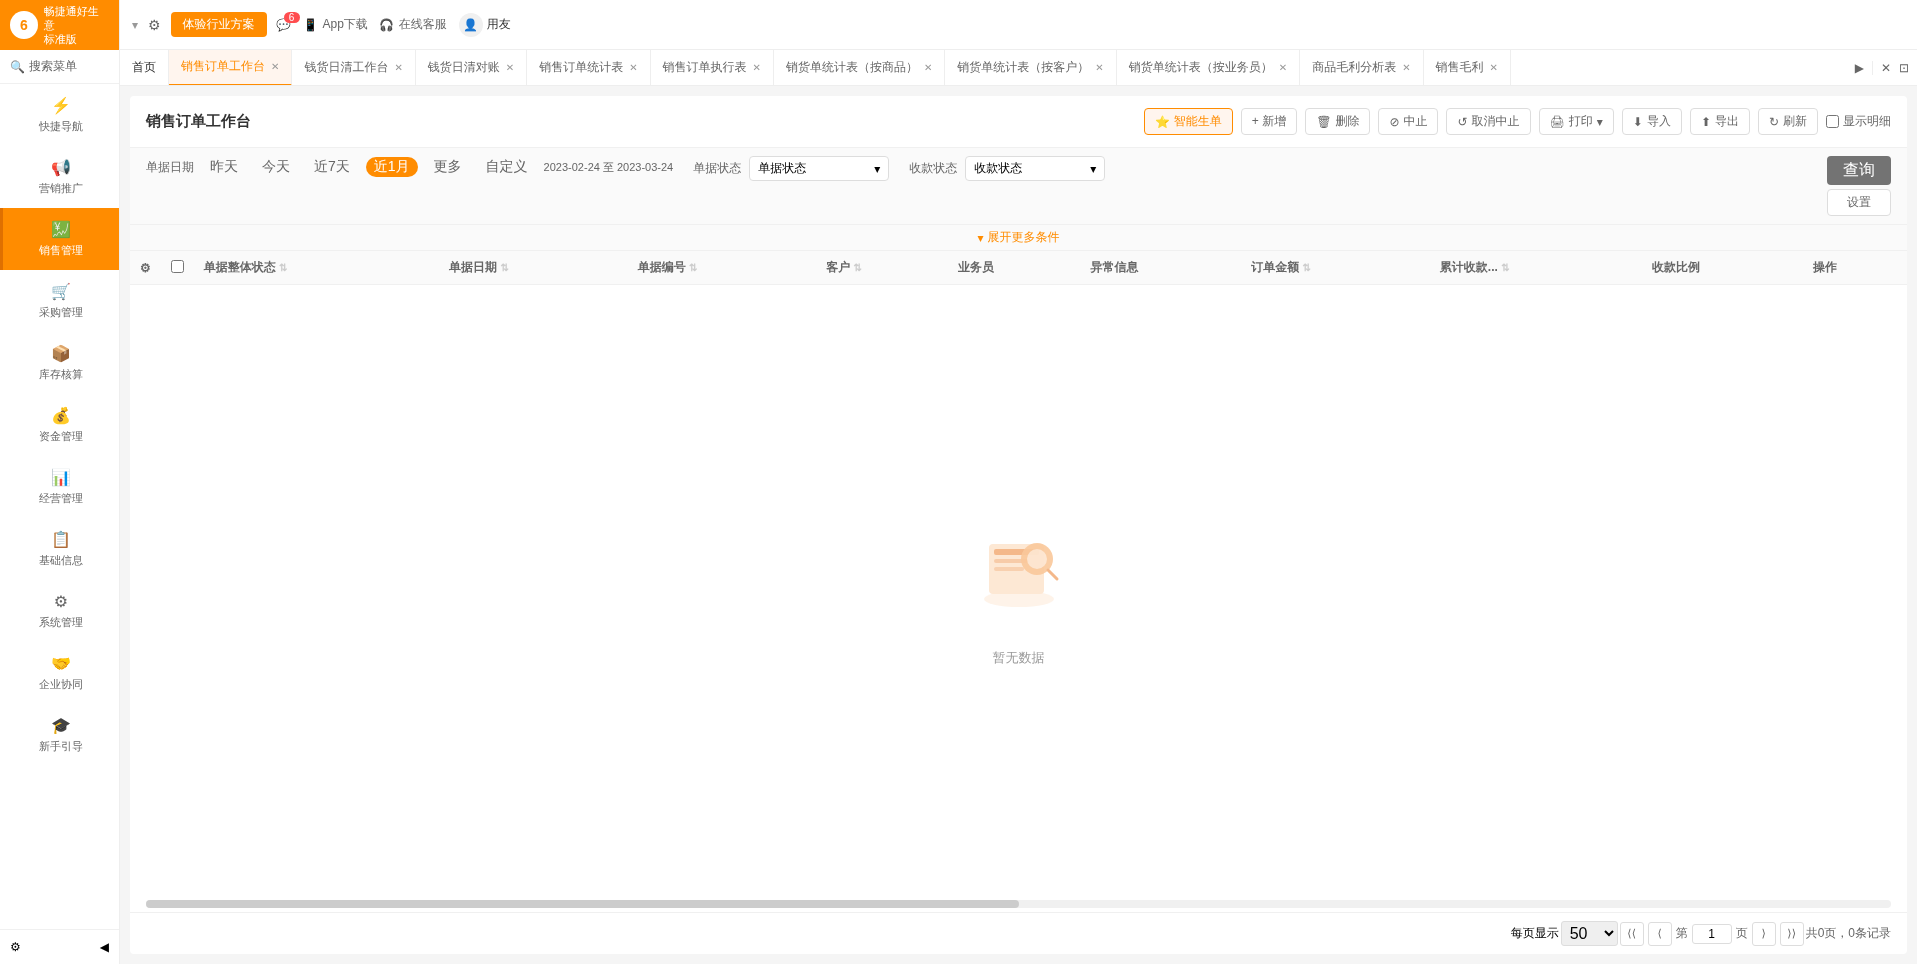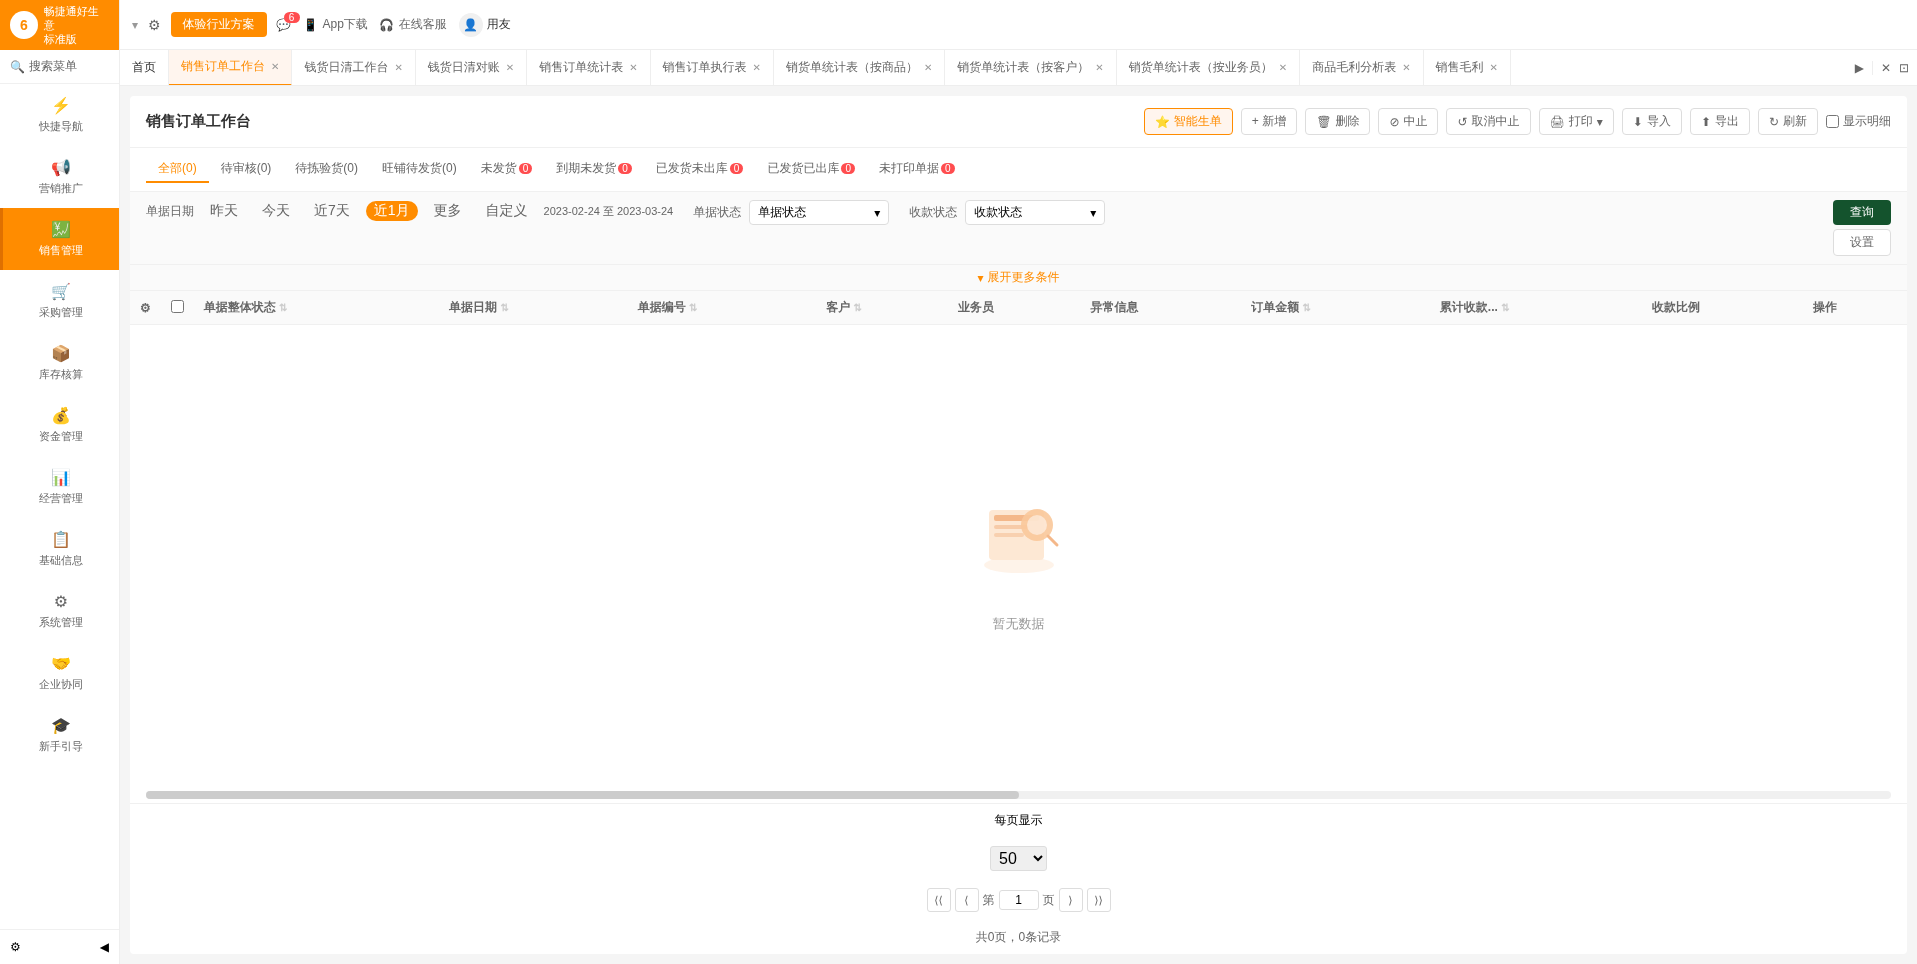--- a/index.html
+++ b/index.html
@@ -55,21 +55,21 @@
 
     
     .filter-bar { padding: 8px 16px; display: flex; align-items: flex-start; gap: 20px; background: #fafafa; border-bottom: 1px solid #f0f0f0; flex-wrap: wrap; }
     .filter-group { display: flex; align-items: center; gap: 8px; flex-wrap: wrap; }
     .filter-label { color: #666; white-space: nowrap; }
     .filter-quick-btn { padding: 2px 8px; border-radius: 3px; cursor: pointer; color: #666; font-size: 14px; }
     .filter-quick-btn.active-month { background: #ff8c00; color: #fff; border-radius: 10px; padding: 1px 8px; }
     .filter-date-range { color: #666; font-size: 11px; }
     .filter-select { border: 1px solid #ddd; border-radius: 4px; padding: 3px 8px; font-size: 12px; background: #fff; min-width: 120px; display: flex; align-items: center; justify-content: space-between; cursor: pointer; }
     .filter-actions { margin-left: auto; display: flex; flex-direction: column; gap: 4px; }
-    .btn-query { background: #14532d; color: #fff; border: none; padding: 4px 16px; border-radius: 4px; cursor: pointer; font-size: 12px; }
+    .btn-query { background: #737373; color: #fff; border: none; padding: 4px 16px; border-radius: 4px; cursor: pointer; font-size: 16px; }
     .btn-setting { background: #fff; color: #666; border: 1px solid #ddd; padding: 4px 16px; border-radius: 4px; cursor: pointer; font-size: 12px; }
     .expand-more { color: #ff8c00; cursor: pointer; font-size: 12px; display: flex; align-items: center; gap: 4px; }
 
     
     .table-header-bar { padding: 8px 16px; display: flex; align-items: center; justify-content: space-between; }
     .table-action-buttons { display: flex; gap: 8px; }
     .tbl-btn { padding: 3px 10px; border-radius: 3px; border: 1px solid #ddd; background: #fff; cursor: pointer; font-size: 12px; color: #666; }
     .tbl-btn.audit { color: #ff8c00; border-color: #ff8c00; }
     .tbl-btn.revoke { color: #ff4d4f; border-color: #ff4d4f; }
     .tbl-btn.ship { color: #52c41a; border-color: #52c41a; }
@@ -78,21 +78,21 @@
     .data-table { width: 100%; border-collapse: collapse; font-size: 12px; }
     .data-table th { background: #fafafa; border-bottom: 1px solid #f0f0f0; padding: 8px 10px; color: #666; text-align: left; white-space: nowrap; }
     .data-table th .sort-icon { color: #ccc; font-size: 10px; }
 
     
     .empty-state { flex: 1; display: flex; flex-direction: column; align-items: center; justify-content: center; padding: 60px; }
     .empty-icon { font-size: 80px; color: #ffd4a8; margin-bottom: 16px; }
     .empty-text { color: #999; font-size: 13px; }
 
     
-    .pagination-bar { padding: 8px 16px; display: flex; align-items: center; justify-content: flex-end; gap: 17px; border-top: 1px solid #f0f0f0; flex-direction: column; }
+    .pagination-bar { padding: 8px 16px; display: flex; align-items: center; justify-content: flex-end; gap: 2px; border-top: 1px solid #f0f0f0; }
     .page-size-select { border: 1px solid #ddd; border-radius: 3px; padding: 2px 4px; font-size: 16px; }
     .page-nav { display: flex; align-items: center; gap: 4px; }
     .page-btn { width: 24px; height: 24px; border: 1px solid #ddd; border-radius: 3px; background: #fff; cursor: pointer; display: flex; align-items: center; justify-content: center; font-size: 11px; color: #666; }
     .page-input { width: 40px; border: 1px solid #ddd; border-radius: 3px; text-align: center; padding: 2px; font-size: 12px; }
     .page-info { color: #666; }
 
     .scrollbar-track { height: 8px; background: #f0f0f0; border-radius: 4px; margin: 4px 16px; }
     .scrollbar-thumb { height: 8px; background: #ccc; border-radius: 4px; width: 50%; margin-left: 0; }
     .table-wrapper { overflow-x: auto; }
   </style>
@@ -282,31 +282,20 @@
             <span>↻</span>
             <span>刷新</span>
           </button>
           <label class="checkbox-show">
             <input type="checkbox" style="">
             <span>显示明细</span>
           </label>
         </div>
       </div>
 
-      <div class="sub-tabs" id="sub-tabs-container">
-          <div class="sub-tab active">全部(0)</div>
-          <div class="sub-tab">待审核(0)</div>
-          <div class="sub-tab">待拣验货(0)</div>
-          <div class="sub-tab">旺铺待发货(0)</div>
-          <div class="sub-tab">未发货<span class="count-badge">0</span></div>
-          <div class="sub-tab">到期未发货<span class="count-badge">0</span></div>
-          <div class="sub-tab">已发货未出库<span class="count-badge">0</span></div>
-          <div class="sub-tab">已发货已出库<span class="count-badge">0</span></div>
-          <div class="sub-tab">未打印单据<span class="count-badge">0</span></div>
-        </div>
 
       <div class="filter-bar">
         <div class="filter-group">
           <span class="filter-label">单据日期</span>
           <span class="filter-quick-btn">昨天</span>
           <span class="filter-quick-btn">今天</span>
           <span class="filter-quick-btn">近7天</span>
           <span class="filter-quick-btn active-month">近1月</span>
           <span class="filter-quick-btn">更多</span>
           <span class="filter-quick-btn">自定义</span>

